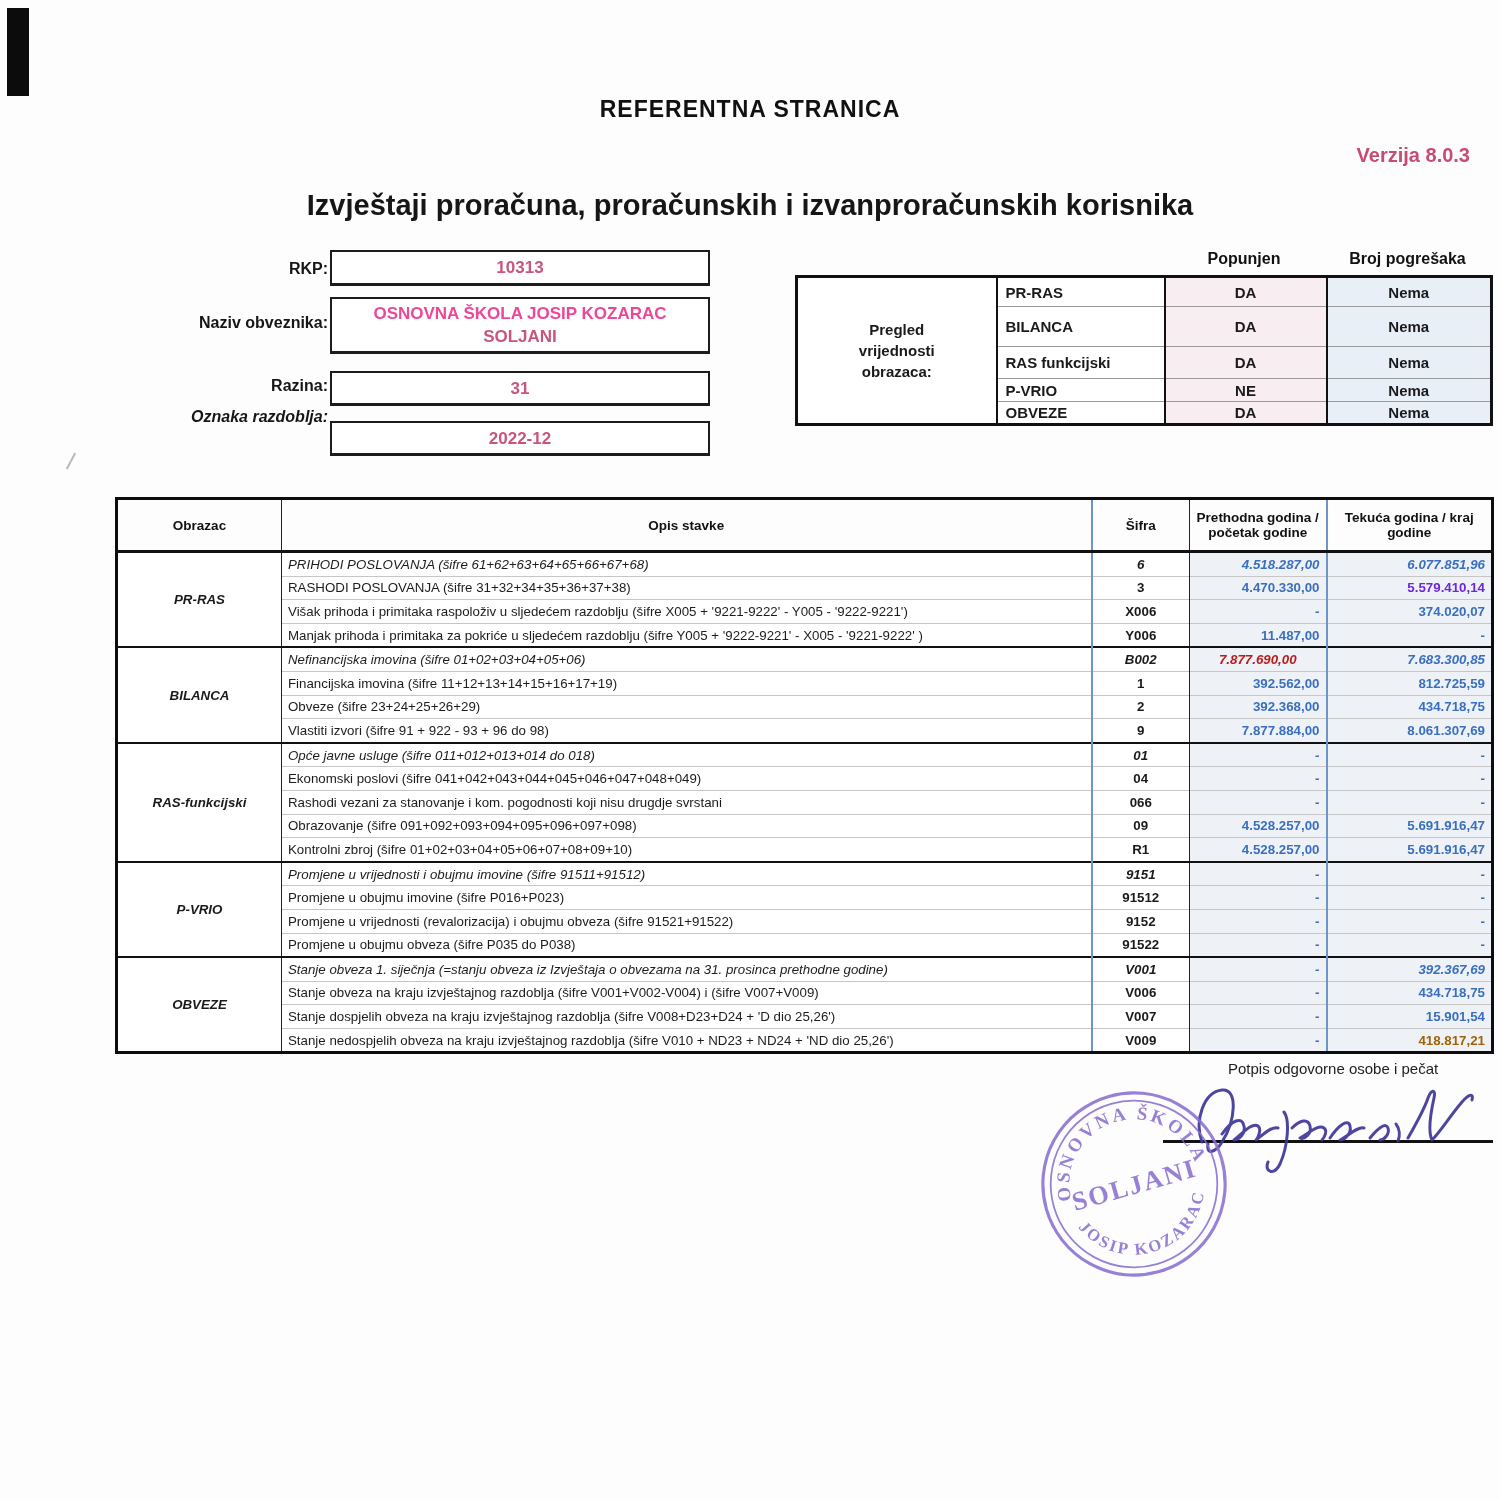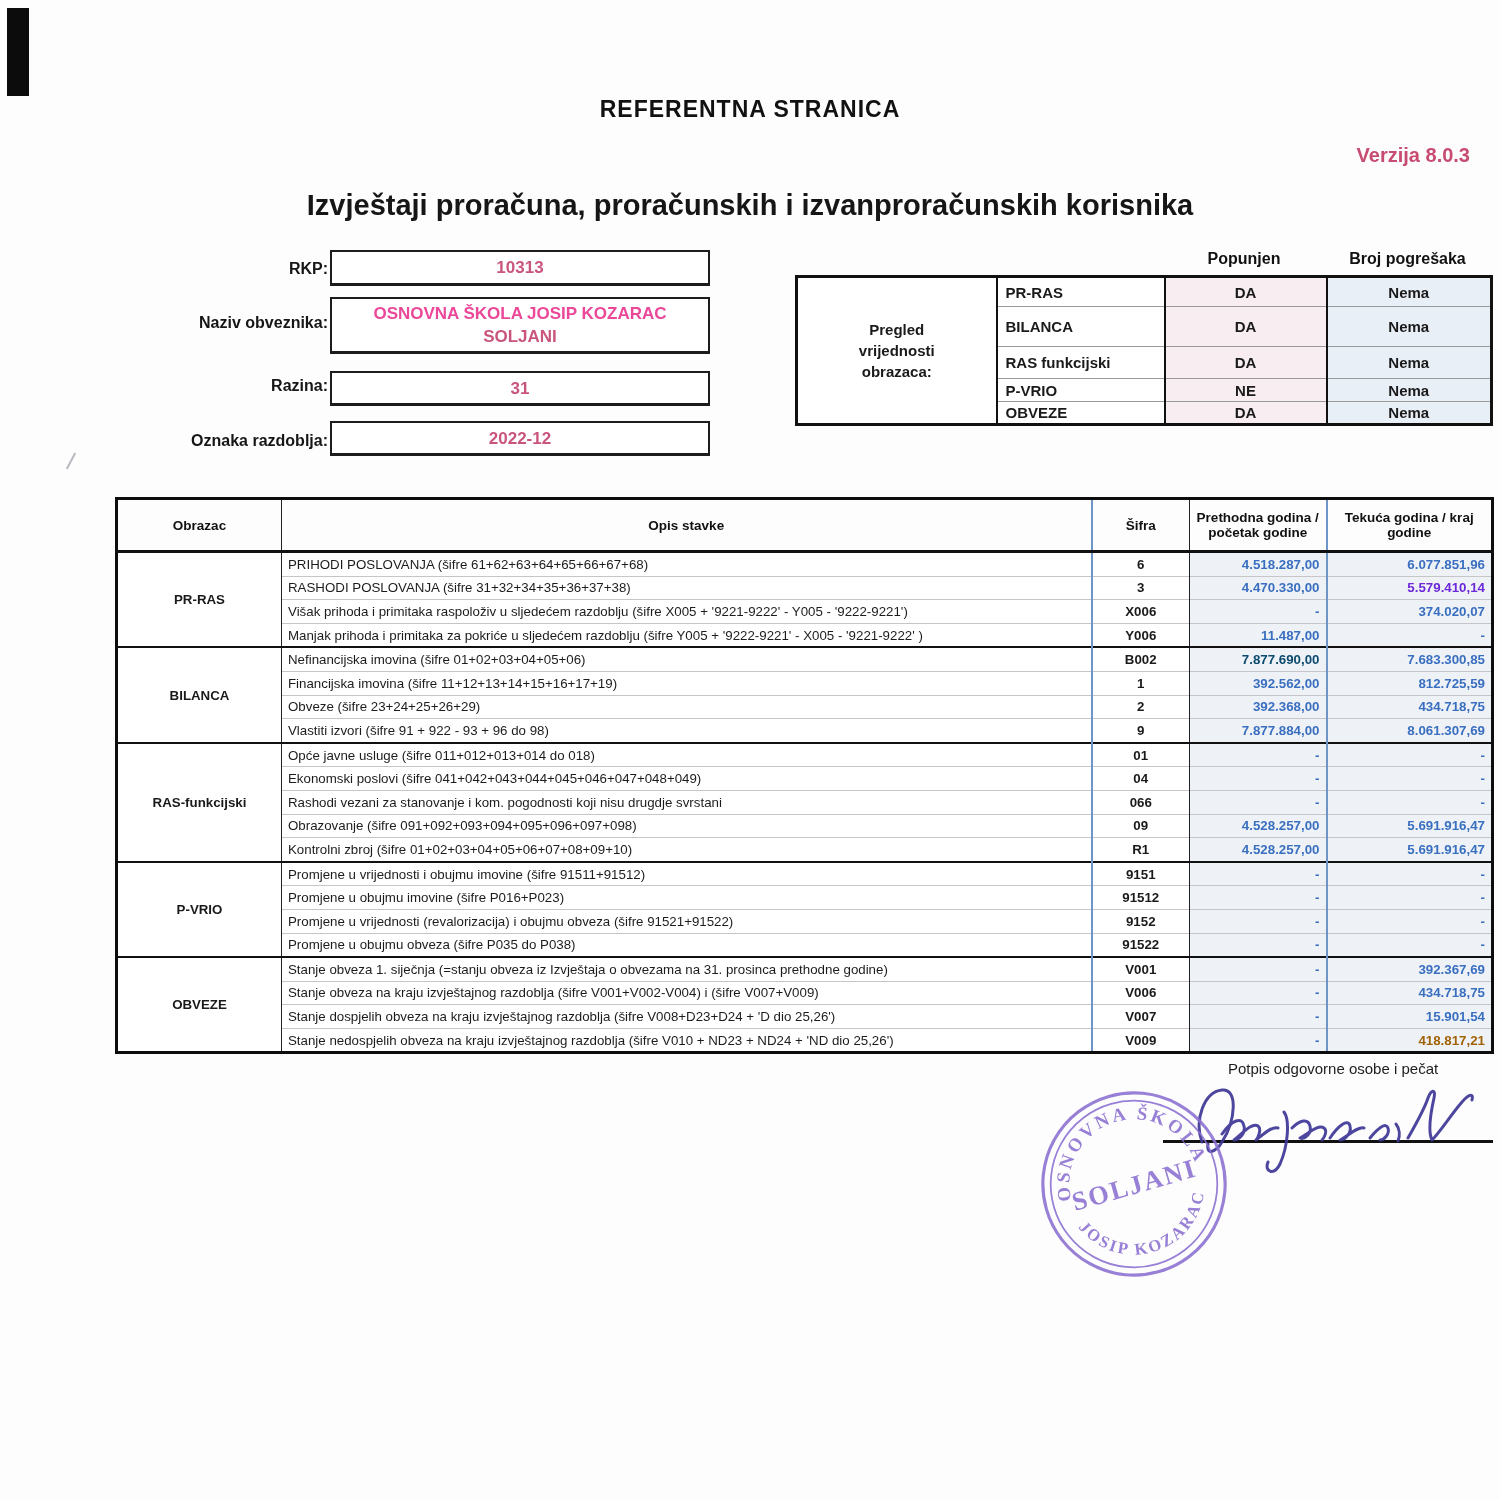--- a/index.html
+++ b/index.html
@@ -44,21 +44,21 @@
   td.perr{background:#e9eff7;text-align:center;}
 
   
   .main-wrap{position:absolute;left:115px;top:497px;}
   #main-table{border-collapse:collapse;table-layout:fixed;width:1376px;border:3px solid #0d0d0d;}
   #main-table col.c1{width:165px}#main-table col.c2{width:810px}#main-table col.c3{width:98px}
   #main-table col.c4{width:137px}#main-table col.c5{width:166px}
   #main-table th{height:46px;font-size:13.5px;font-weight:bold;text-align:center;vertical-align:middle;
                  border-bottom:3px solid #111;padding:2px 4px;color:#111;}
   #main-table td{height:22.6px;font-size:13.3px;vertical-align:middle;border-top:1px solid #c6c6c6;padding:0 6px;}
-  #main-table tr.section-start td{border-top:2.4px solid #111;}
+  #main-table tr.section-start td{border-top:2.4px solid #111;font-style:italic;}
   .b-dark{border-right:1.8px solid #222;}
   .b-blue{border-right:2px solid #6e95c8;}
   td.obrazac{text-align:center;font-weight:bold;font-size:14px;background:#fff;}
   td.opis{color:#1c1c1c;background:#fff;}
   td.sifra{text-align:center;font-weight:bold;background:#fff;}
   td.val{text-align:right;font-weight:bold;background:#eef2f7;padding-right:10px;}
 
   
   .sig-label{position:absolute;left:1228px;top:1060px;font-size:15px;color:#1d1d1d;}
   .sig-line{position:absolute;left:1163px;top:1140px;width:330px;height:2.5px;background:#111;}
@@ -86,21 +86,21 @@
   <div class="f-box" style="top:297px;height:52px;">
     <div class="f-value" style="color:#ec4899;">OSNOVNA ŠKOLA JOSIP KOZARAC</div>
     <div class="f-value" style="color:#c9557f;">SOLJANI</div>
   </div>
 
   <div class="f-label" style="left:118px;top:377px;">Razina:</div>
   <div class="f-box" style="top:371px;height:30px;">
     <div class="f-value" style="color:#c9557f;">31</div>
   </div>
 
-  <div class="f-label" style="left:118px;top:432px;">Oznaka razdoblja:</div>
+  <div class="f-label" style="left:118px;top:408px;font-style:italic;">Oznaka razdoblja:</div>
   <div class="f-box" style="top:421px;height:30px;">
     <div class="f-value" style="color:#c9557f;">2022-12</div>
   </div>
 
   <div class="pregled-wrap">
     <div class="p-head h1">Popunjen</div>
     <div class="p-head h2">Broj pogrešaka</div>
     <table id="pregled-table">
       <colgroup>
           <col class="pc1">
@@ -184,21 +184,21 @@
           <tr>
             <td class="opis b-blue">Manjak prihoda i primitaka za pokriće u sljedećem razdoblju (šifre Y005 + '9222-9221' - X005 - '9221-9222' )</td>
             <td class="sifra b-dark">Y006</td>
             <td class="val b-blue" style="color: rgb(58, 111, 192);">11.487,00</td>
             <td class="val" style="color: rgb(58, 111, 192);">-</td>
           </tr>
           <tr class="section-start">
             <td class="obrazac b-dark" rowspan="4">BILANCA</td>
             <td class="opis b-blue">Nefinancijska imovina (šifre 01+02+03+04+05+06)</td>
             <td class="sifra b-dark">B002</td>
-            <td class="val b-blue" style="color: #0c4a6e;">7.877.690,00</td>
+            <td class="val b-blue" style="color: #b91c1c; text-align: center;">7.877.690,00</td>
             <td class="val" style="color: rgb(58, 111, 192);">7.683.300,85</td>
           </tr>
           <tr>
             <td class="opis b-blue">Financijska imovina (šifre 11+12+13+14+15+16+17+19)</td>
             <td class="sifra b-dark">1</td>
             <td class="val b-blue" style="color: rgb(58, 111, 192);">392.562,00</td>
             <td class="val" style="color: rgb(58, 111, 192);">812.725,59</td>
           </tr>
           <tr>
             <td class="opis b-blue">Obveze (šifre 23+24+25+26+29)</td>

